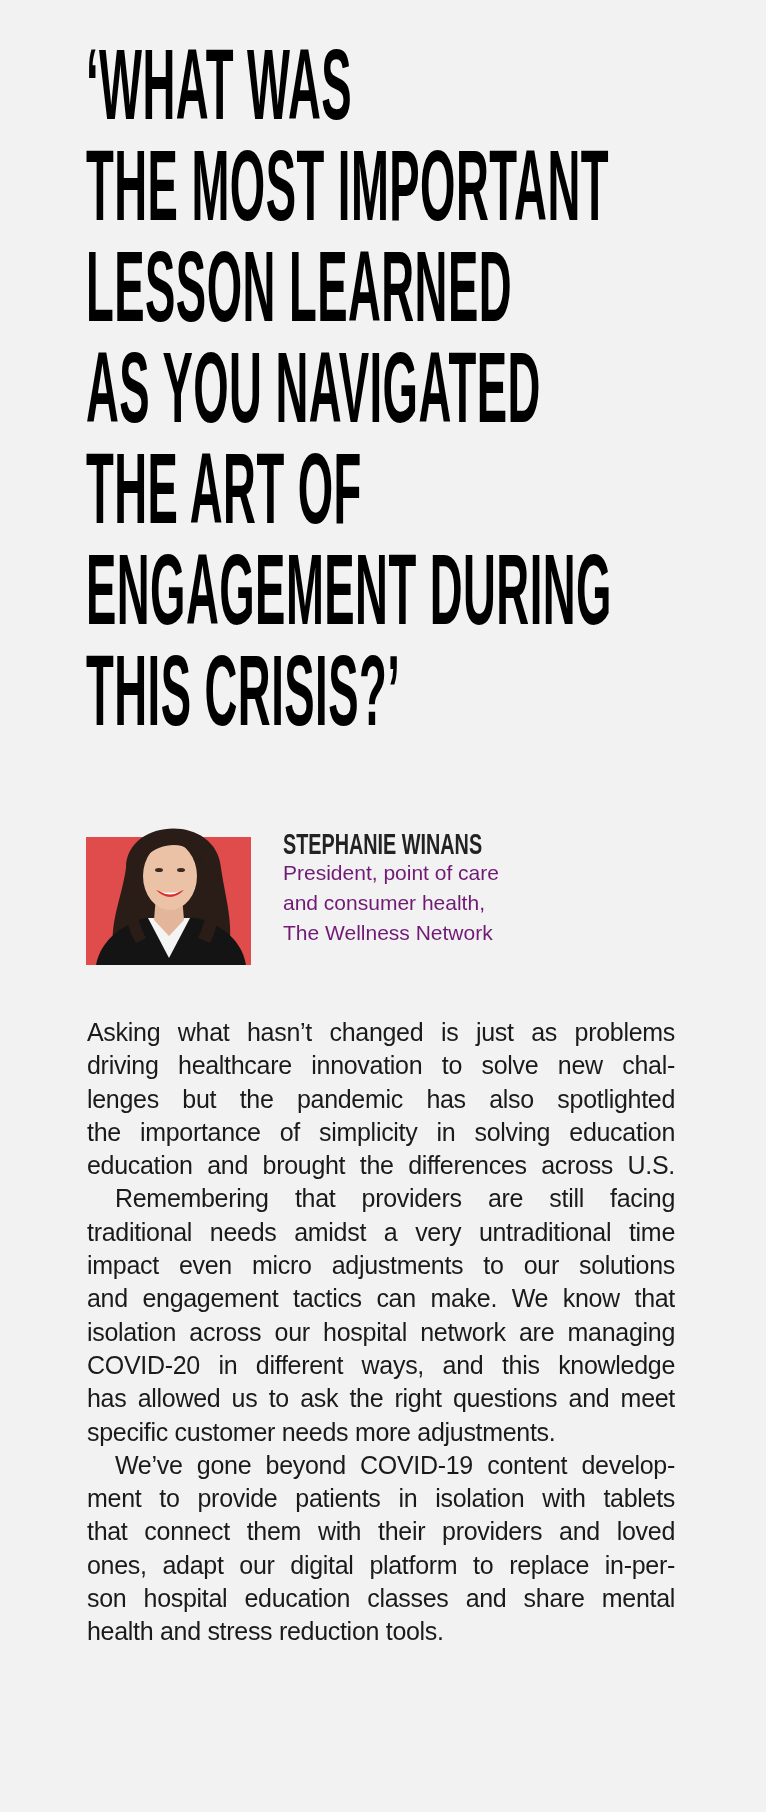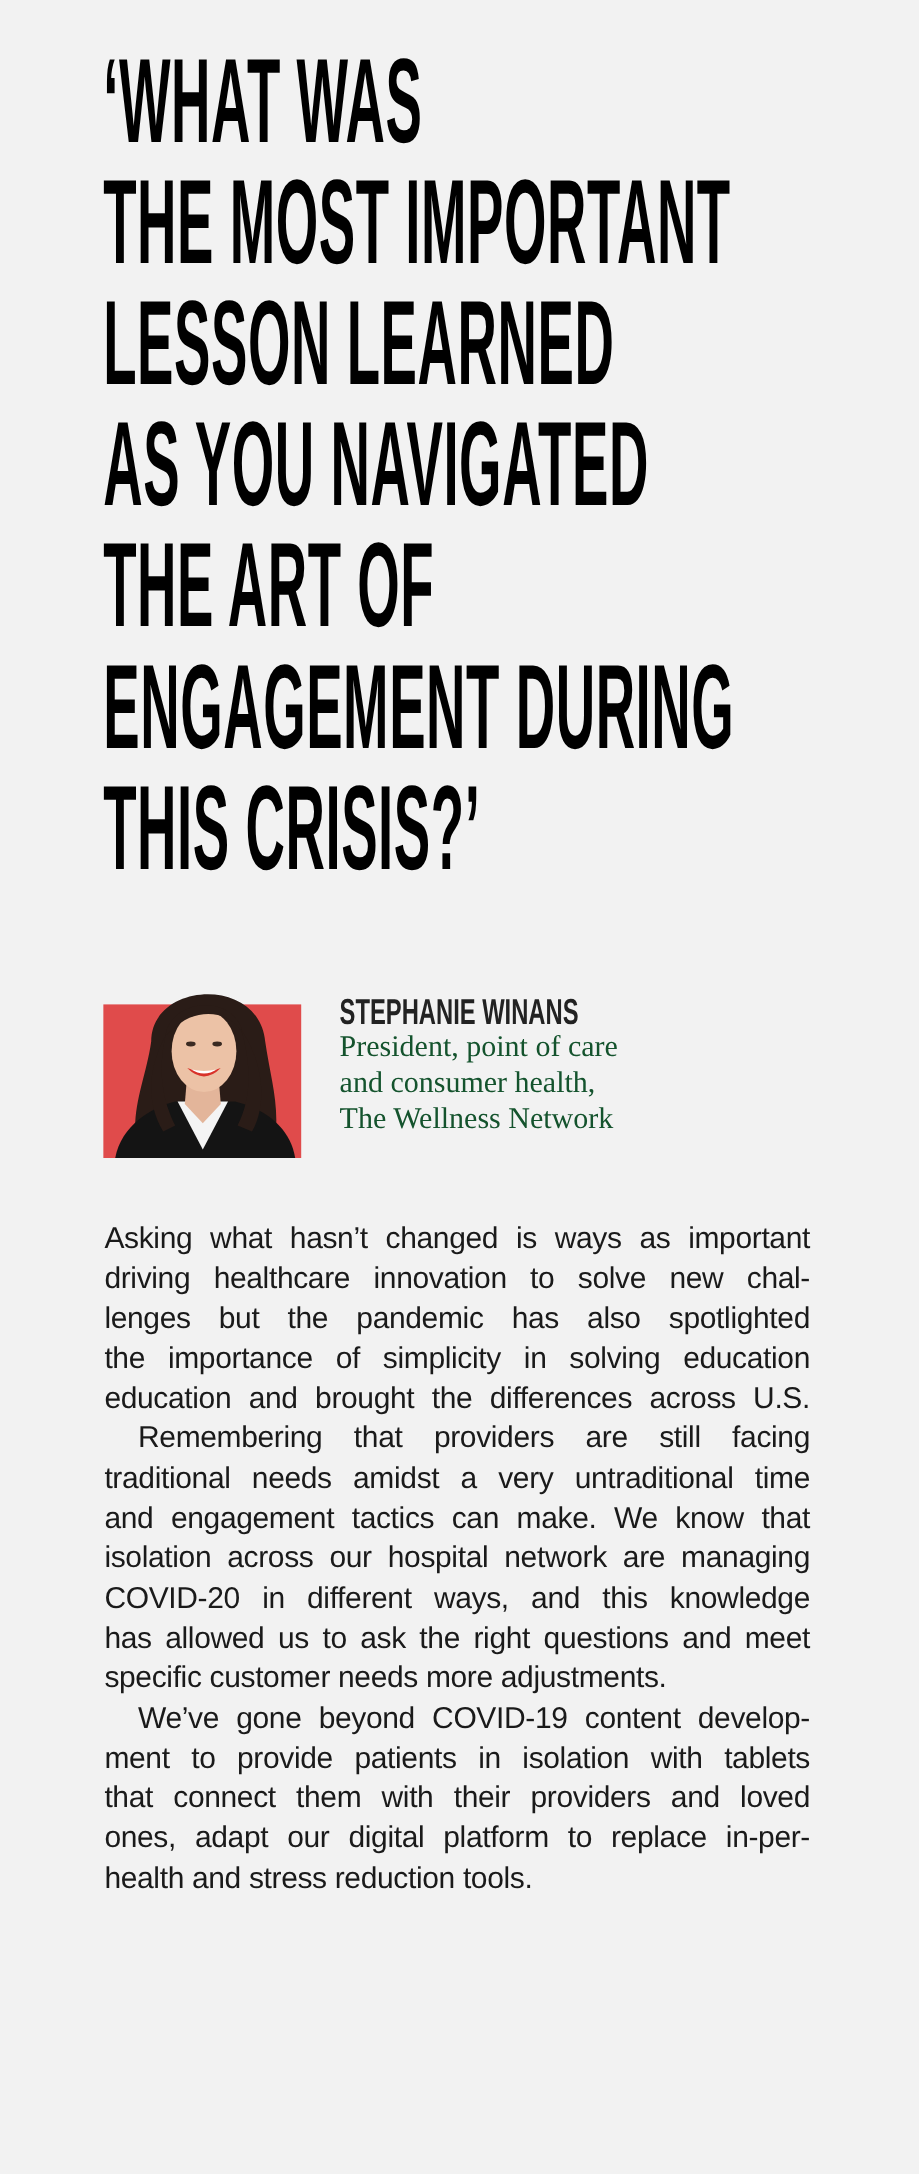--- a/index.html
+++ b/index.html
@@ -33,22 +33,22 @@
   .author-info {
     position:absolute; left:197px; top:20px;
   }
   .author-name {
     font-family:"Liberation Sans", sans-serif; font-weight:700;
     font-size:30px; line-height:32px; color:#222;
     transform-origin:0 0; transform:scaleX(0.66);
     white-space:nowrap; display:block; width:400px;
   }
   .author-title {
-    font-family:Liberation Serif, serif;
-    font-size:25px; line-height:30px; color:#14532d; margin-top:-2px;
+    font-family:Liberation Sans, sans-serif;
+    font-size:21px; line-height:30px; color:#701a75; margin-top:-2px;
     white-space:nowrap;
   }
   .body-text {
     position:absolute; left:87px; top:1016px; width:588px;
     font-family:"Liberation Sans", sans-serif;
     font-size:25px; line-height:33.3px; color:#1a1a1a;
     text-align:justify;
     letter-spacing:-0.3px;
   }
   .body-text p { margin:0; text-indent:28px; }
@@ -100,40 +100,42 @@
     <div class="author-title">
       <div>President, point of care</div>
       <div>and consumer health,</div>
       <div>The Wellness Network</div>
     </div>
   </div>
 </div>
 
 <div class="body-text">
   <p>
-    <span class="ln">Asking what hasn’t changed is ways as important</span>
+    <span class="ln">Asking what hasn’t changed is just as problems</span>
     <span class="ln">driving healthcare innovation to solve new chal-</span>
     <span class="ln">lenges but the pandemic has also spotlighted</span>
     <span class="ln">the importance of simplicity in solving education</span>
     <span class="ln">education and brought the differences across U.S.</span>
   </p>
   <p>
     <span class="ln indent">Remembering that providers are still facing</span>
     <span class="ln">traditional needs amidst a very untraditional time</span>
+    <span class="ln">impact even micro adjustments to our solutions</span>
     <span class="ln">and engagement tactics can make. We know that</span>
     <span class="ln">isolation across our hospital network are managing</span>
     <span class="ln">COVID-20 in different ways, and this knowledge</span>
     <span class="ln">has allowed us to ask the right questions and meet</span>
     <span class="ln last">specific customer needs more adjustments.</span>
   </p>
   <p>
     <span class="ln indent">We’ve gone beyond COVID-19 content develop-</span>
     <span class="ln">ment to provide patients in isolation with tablets</span>
     <span class="ln">that connect them with their providers and loved</span>
     <span class="ln">ones, adapt our digital platform to replace in-per-</span>
+    <span class="ln">son hospital education classes and share mental</span>
     <span class="ln last">health and stress reduction tools.</span>
   </p>
 </div>
 
 <style>
   .body-text p { text-indent:0; }
   .body-text .ln { white-space:normal; }
   .body-text .ln.indent { padding-left:28px; }
 </style>
 

